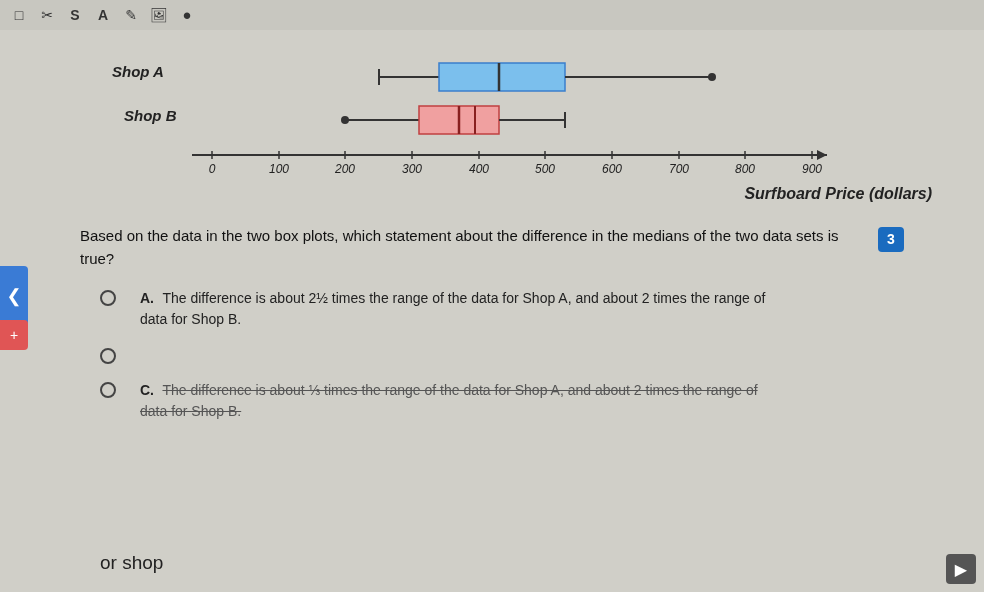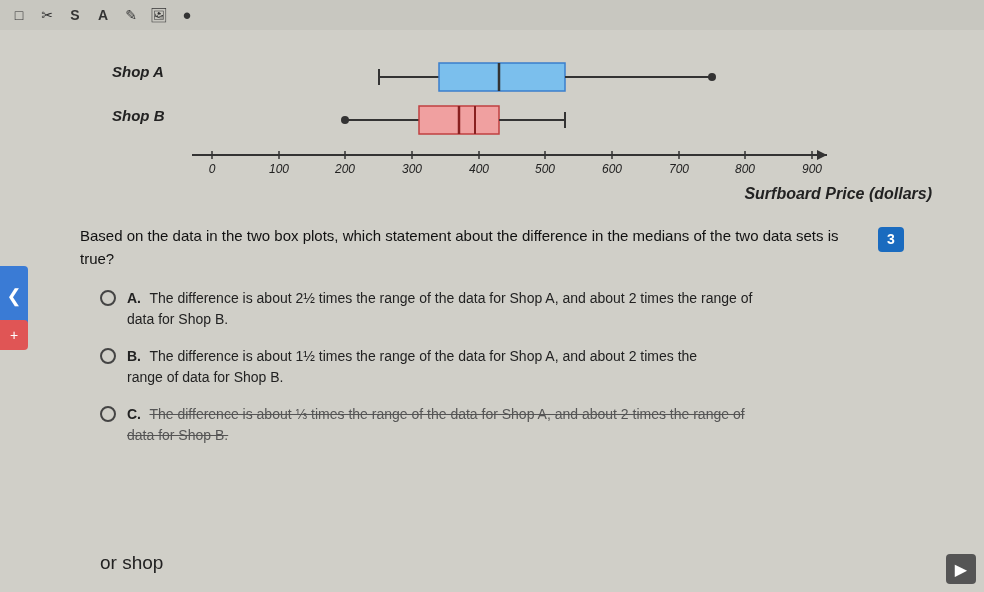--- a/index.html
+++ b/index.html
@@ -52,21 +52,21 @@
       position: absolute;
     }
 
     .shop-a-label {
       top: 8px;
       left: 0px;
     }
 
     .shop-b-label {
       top: 52px;
-      left: 0px;
+      left: 12px;
     }
 
     
     .boxplot-svg {
       position: absolute;
       top: 0;
       left: 80px;
     }
 
     .axis-label-group {
@@ -113,21 +113,21 @@
       margin-top: 18px;
       display: flex;
       flex-direction: column;
       gap: 16px;
       padding-left: 20px;
     }
 
     .option-item {
       display: flex;
       align-items: flex-start;
-      gap: 11px;
+      gap: 24px;
     }
 
     .radio-circle {
       width: 16px;
       height: 16px;
       border: 2px solid #444;
       border-radius: 50%;
       flex-shrink: 0;
       margin-top: 2px;
       background: transparent;
@@ -305,27 +305,20 @@
           <span class="option-label">A.</span>
           <span class="option-text">
             The difference is about 2½ times the range of the data for Shop A, and about 2 times the range of<br>
             data for Shop B.
           </span>
         </div>
       </div>
 
       <div class="option-item">
         <div class="radio-circle"></div>
-        <div>
-          <span class="option-label">B.</span>
-          <span class="option-text">
-            The difference is about 1½ times the range of the data for Shop A, and about 2 times the<br>
-            range of data for Shop B.
-          </span>
-        </div>
       </div>
 
       <div class="option-item">
         <div class="radio-circle"></div>
         <div>
           <span class="option-label">C.</span>
           <span class="option-text strikethrough" style="text-decoration:line-through; color:#555;">
             The difference is about ⅓ times the range of the data for Shop A, and about 2 times the range of<br>
             data for Shop B.
           </span>

